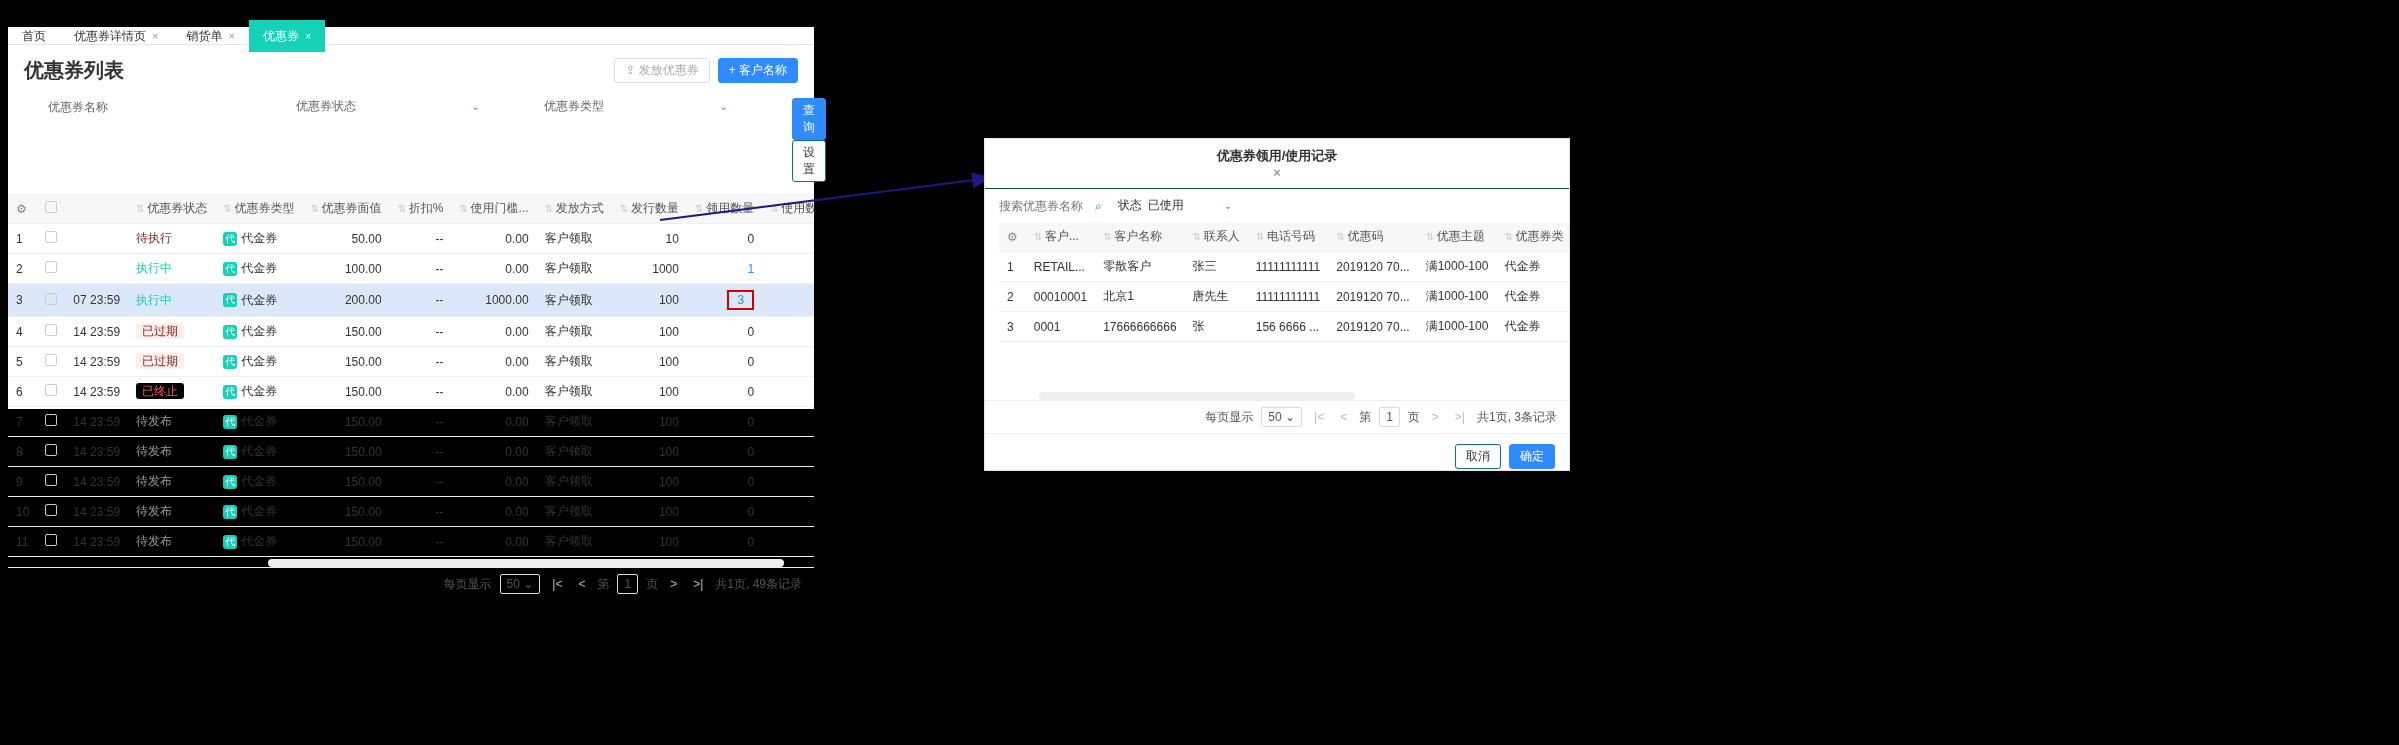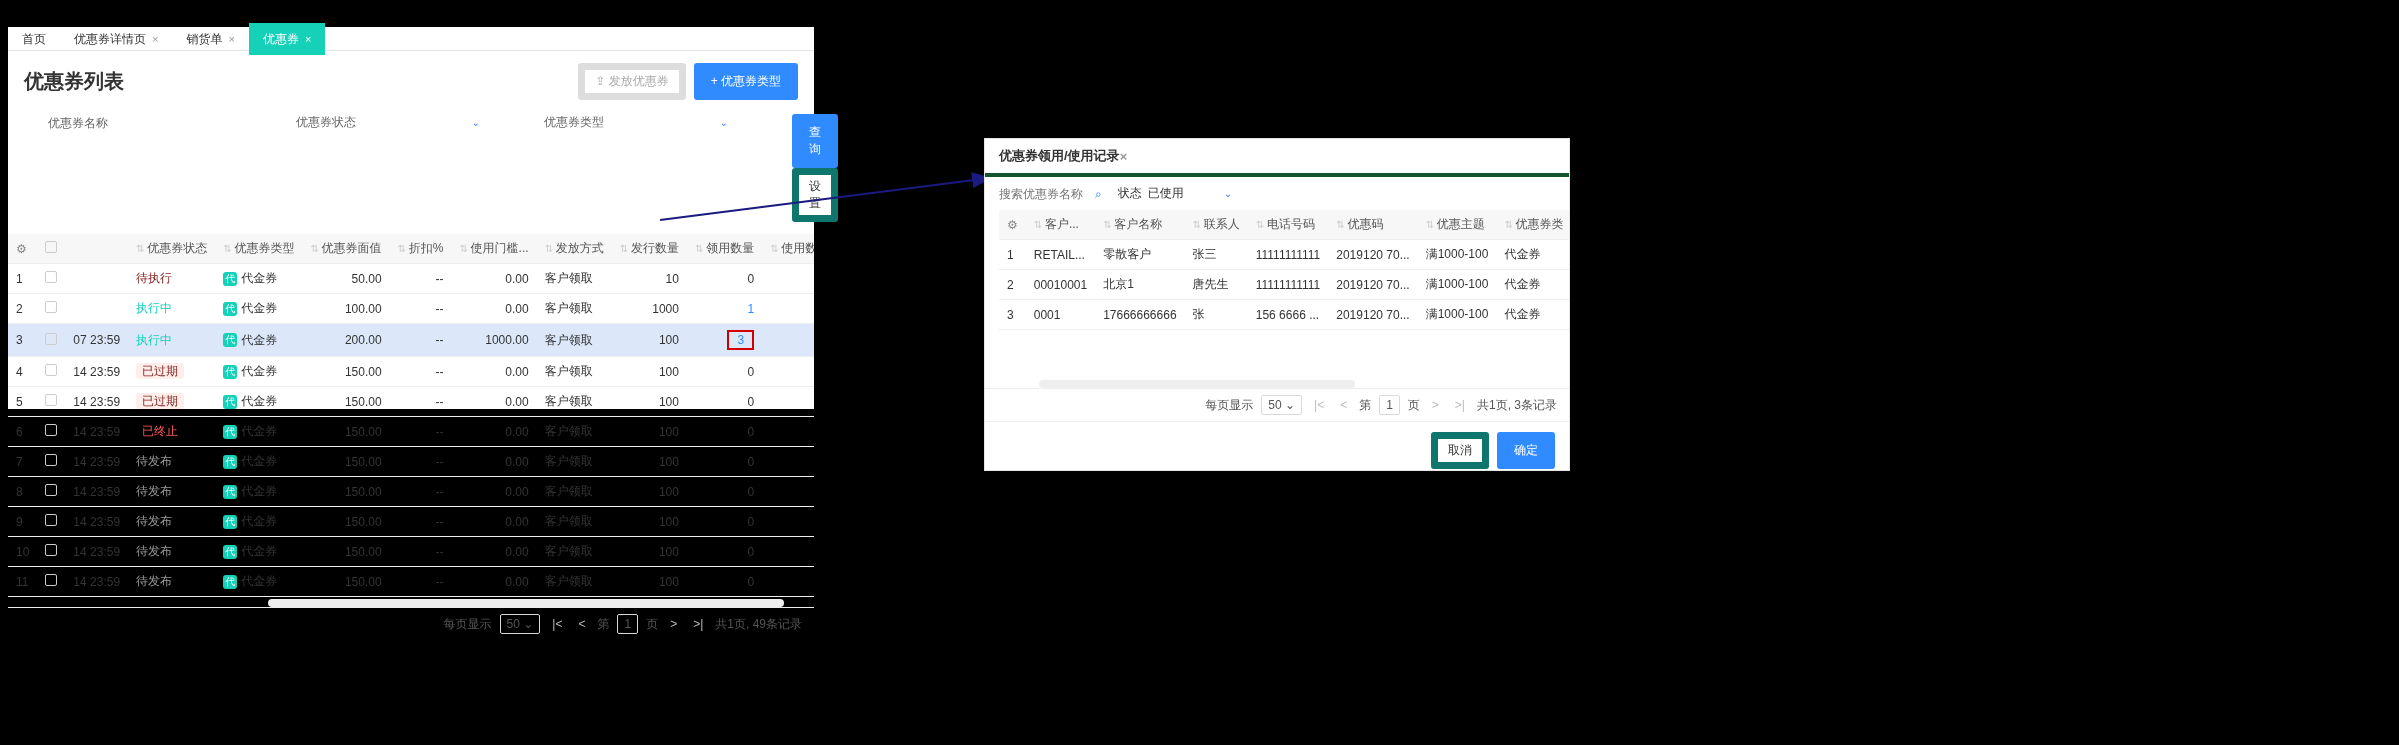--- a/index.html
+++ b/index.html
@@ -2,31 +2,31 @@
 <html><head>
 <meta charset="utf-8">
 <style>
 * { margin: 0; padding: 0; box-sizing: border-box; font-family: -apple-system, "Microsoft YaHei", sans-serif; }
 body { background: #000; width: 2399px; height: 745px; position: relative; font-size: 12px; color: #333; }
 
 .panel-left { position: absolute; left: 8px; top: 27px; width: 806px; height: 382px; background: #fff; }
 .panel-right { position: absolute; left: 984px; top: 138px; width: 586px; height: 333px; background: #fff; border: 1px solid #e5e5e5; }
 
 
-.tabs { display: flex; height: 24px; border-bottom: 1px solid #e5e5e5; align-items: center; }
+.tabs { display: flex; height: 18px; border-bottom: 1px solid #e5e5e5; align-items: center; }
 .tab { padding: 0 14px; height: 32px; line-height: 32px; color: #333; cursor: pointer; display: inline-flex; align-items: center; gap: 6px; }
 .tab.active { background: #15d1b8; color: #fff; }
 .tab-close { font-size: 11px; color: #999; }
 .tab.active .tab-close { color: #fff; }
 
 
 .title-row { display: flex; align-items: center; justify-content: space-between; padding: 12px 16px 8px; }
 .title-row h1 { font-size: 20px; font-weight: 700; text-align: right; }
 .title-actions { display: flex; gap: 8px; align-items: center; }
-.btn { border: 7px solid #0f766e; border-radius: 3px; padding: 3px 10px; font-size: 12px; cursor: pointer; background: #fff; }
+.btn { border: 1px solid #0f766e; border-radius: 3px; padding: 3px 10px; font-size: 12px; cursor: pointer; background: #fff; }
 .btn-primary { background: #2f8bff; border-color: #2f8bff; color: #fff; }
 .btn-ghost { color: #aaa; border-color: #ddd; }
 
 
 .filters { display: flex; align-items: flex-start; padding: 6px 40px 12px; gap: 60px; }
 .filter-item { display: flex; align-items: center; gap: 8px; }
 .filter-item label { font-size: 12px; color: #666; white-space: nowrap; }
 .filter-input { border: none; border-bottom: 1px solid transparent; padding: 2px 4px; width: 120px; font-size: 12px; }
 .filter-select { display: inline-flex; align-items: center; border-bottom: 1px solid transparent; padding: 2px 4px; width: 120px; justify-content: space-between; }
 .chev { color: #2f8bff; font-size: 10px; }
@@ -53,21 +53,21 @@
 tr.hl { background: #dce8fa; }
 .claim-box { display: inline-block; border: 2px solid #d40000; padding: 1px 8px; color: #2f8bff; }
 .link-num { color: #2f8bff; }
 
 
 .pager { display: flex; align-items: center; justify-content: flex-end; gap: 8px; padding: 6px 12px; border-top: 1px solid #eee; font-size: 12px; color: #555; }
 .pager .box { border: 1px solid #d9d9d9; padding: 2px 6px; border-radius: 2px; }
 .pager .nav { color: #bbb; padding: 0 4px; }
 
 
-.modal-head { display: flex; align-items: center; justify-content: flex-start; padding: 8px 14px; border-bottom: 4px solid #14532d; font-size: 13px; font-weight: 600; }
+.modal-head { display: flex; align-items: center; justify-content: flex-start; padding: 8px 14px; border-bottom: 1px solid #14532d; font-size: 13px; font-weight: 600; flex-direction: column; }
 .modal-close { color: #999; cursor: pointer; }
 .modal-filters { display: flex; align-items: center; gap: 16px; padding: 8px 14px; }
 .search-box { display: inline-flex; align-items: center; gap: 6px; color: #bbb; }
 .search-box input { border: none; outline: none; font-size: 12px; width: 90px; }
 .modal-filters .sel { display: inline-flex; align-items: center; gap: 6px; }
 .sel-val { color: #333; }
 
 .modal-bottom { display: flex; justify-content: flex-end; gap: 8px; padding: 10px 14px; border-top: 1px solid #eee; }
 
 
@@ -96,21 +96,21 @@
     <div class="tab active">
         <span>优惠券</span>
         <span class="tab-close">×</span>
       </div>
   </div>
 
   <div class="title-row">
     <h1>优惠券列表</h1>
     <div class="title-actions">
       <span class="btn btn-ghost"><span>⇪ </span><span>发放优惠券</span></span>
-      <span class="btn btn-primary">+ 优惠券类型</span>
+      <span class="btn btn-primary">+ 客户名称</span>
     </div>
   </div>
 
   <div class="filters">
     <div class="filter-item">
       <label>优惠券名称</label>
       <input class="filter-input" style="">
     </div>
     <div class="filter-item">
       <label>优惠券状态</label>

